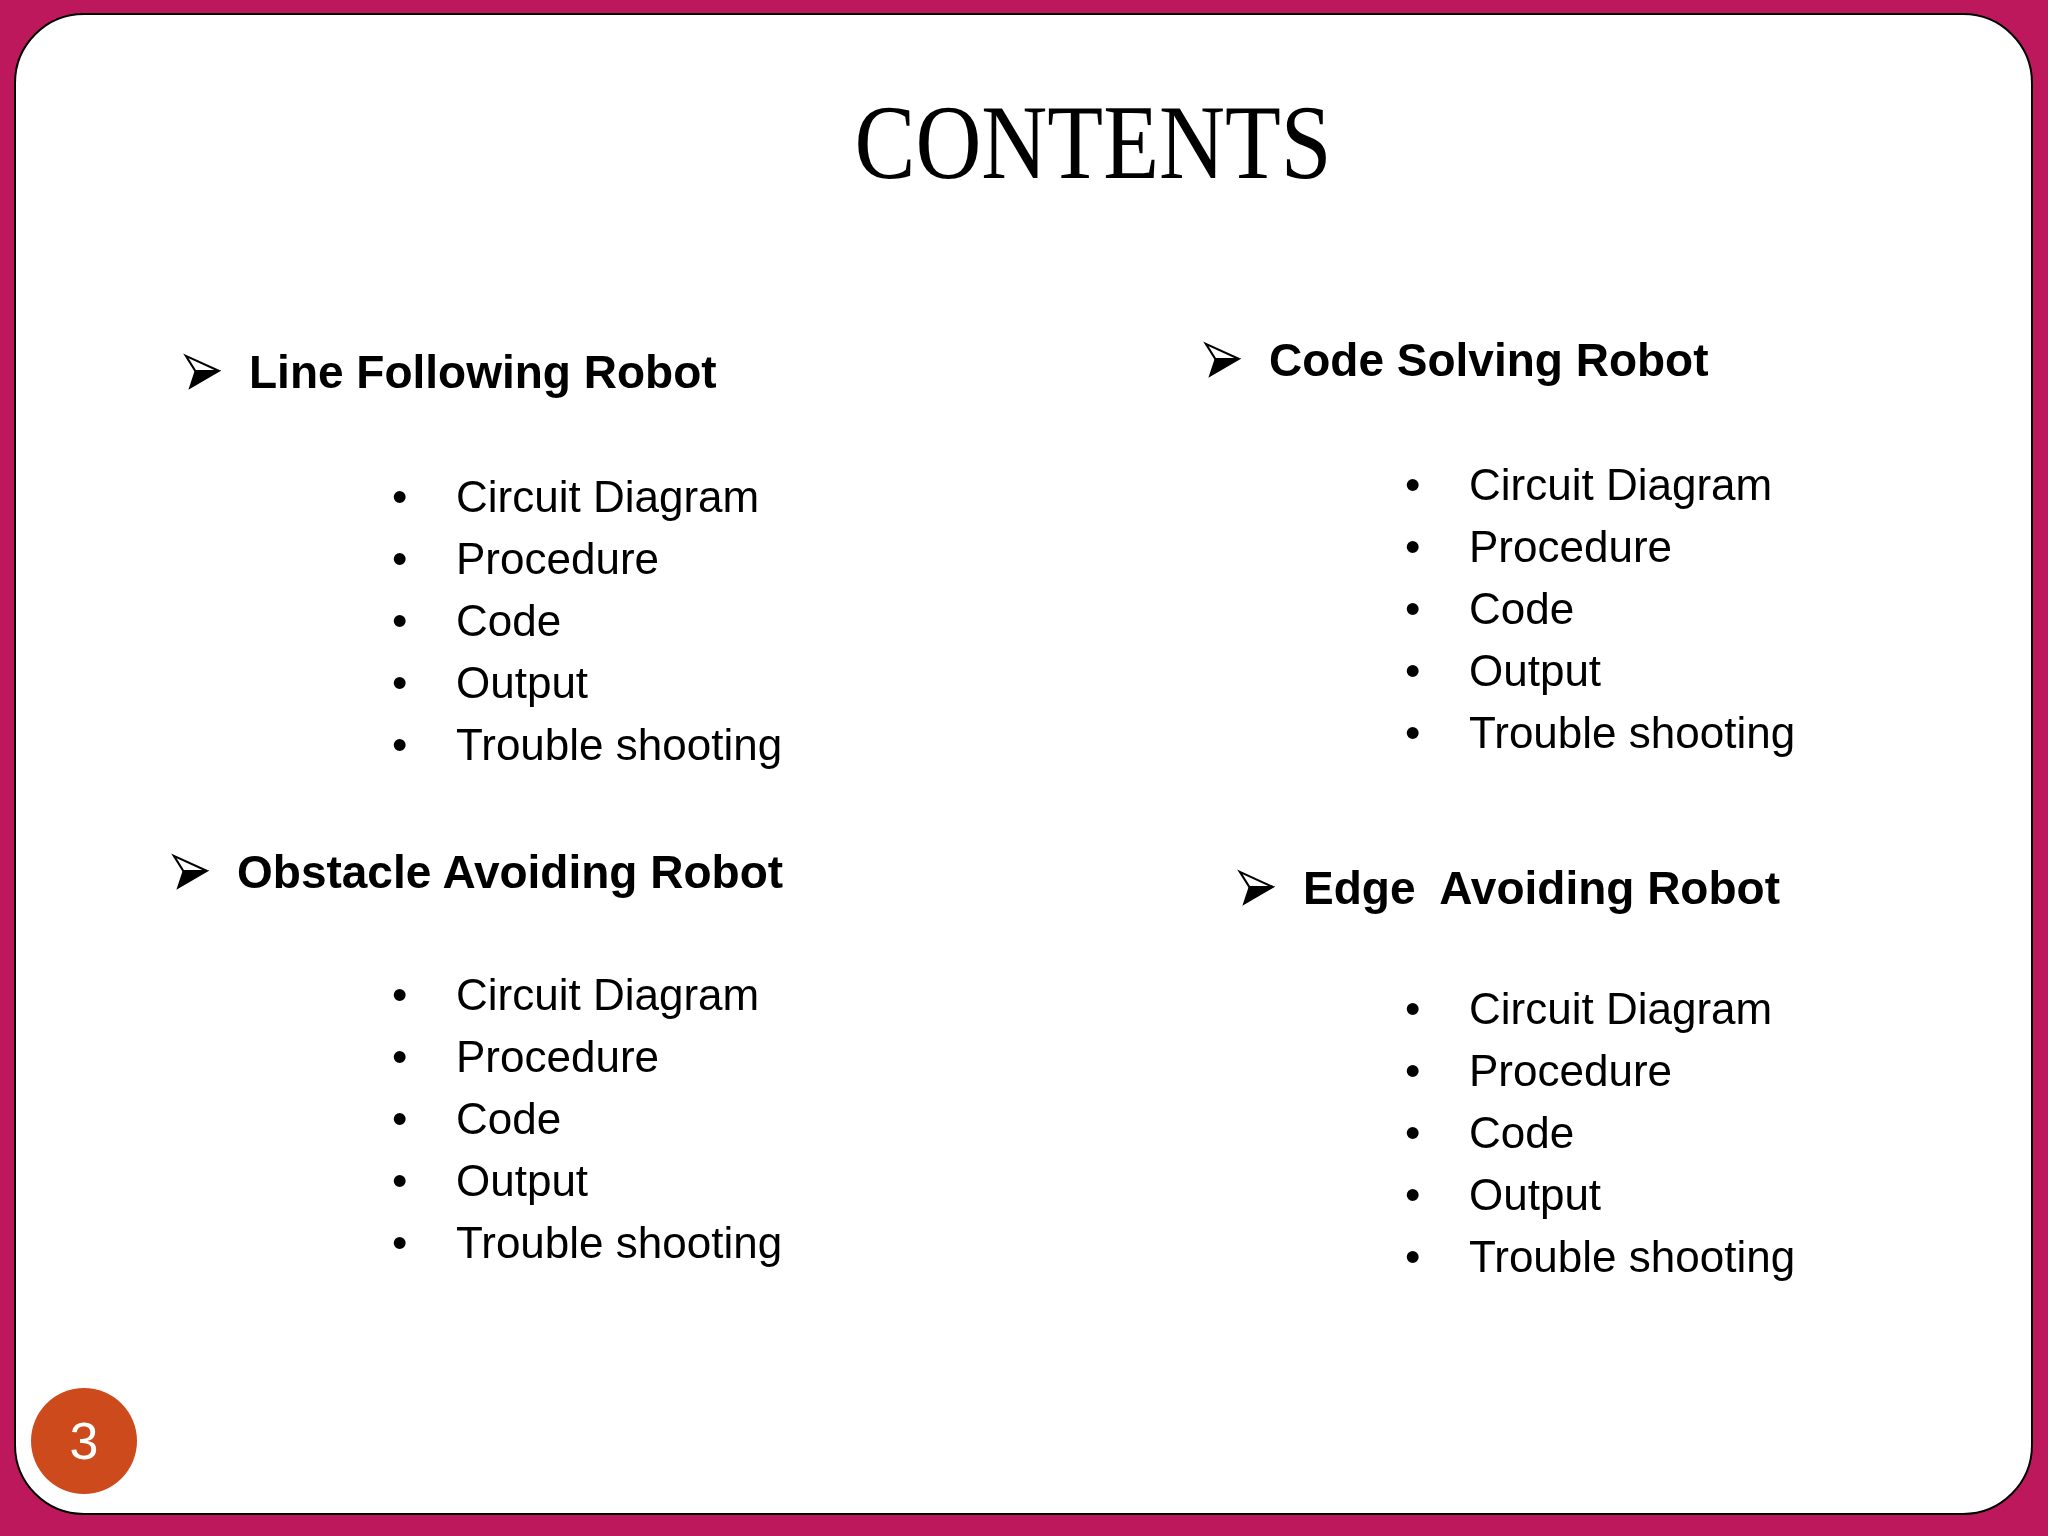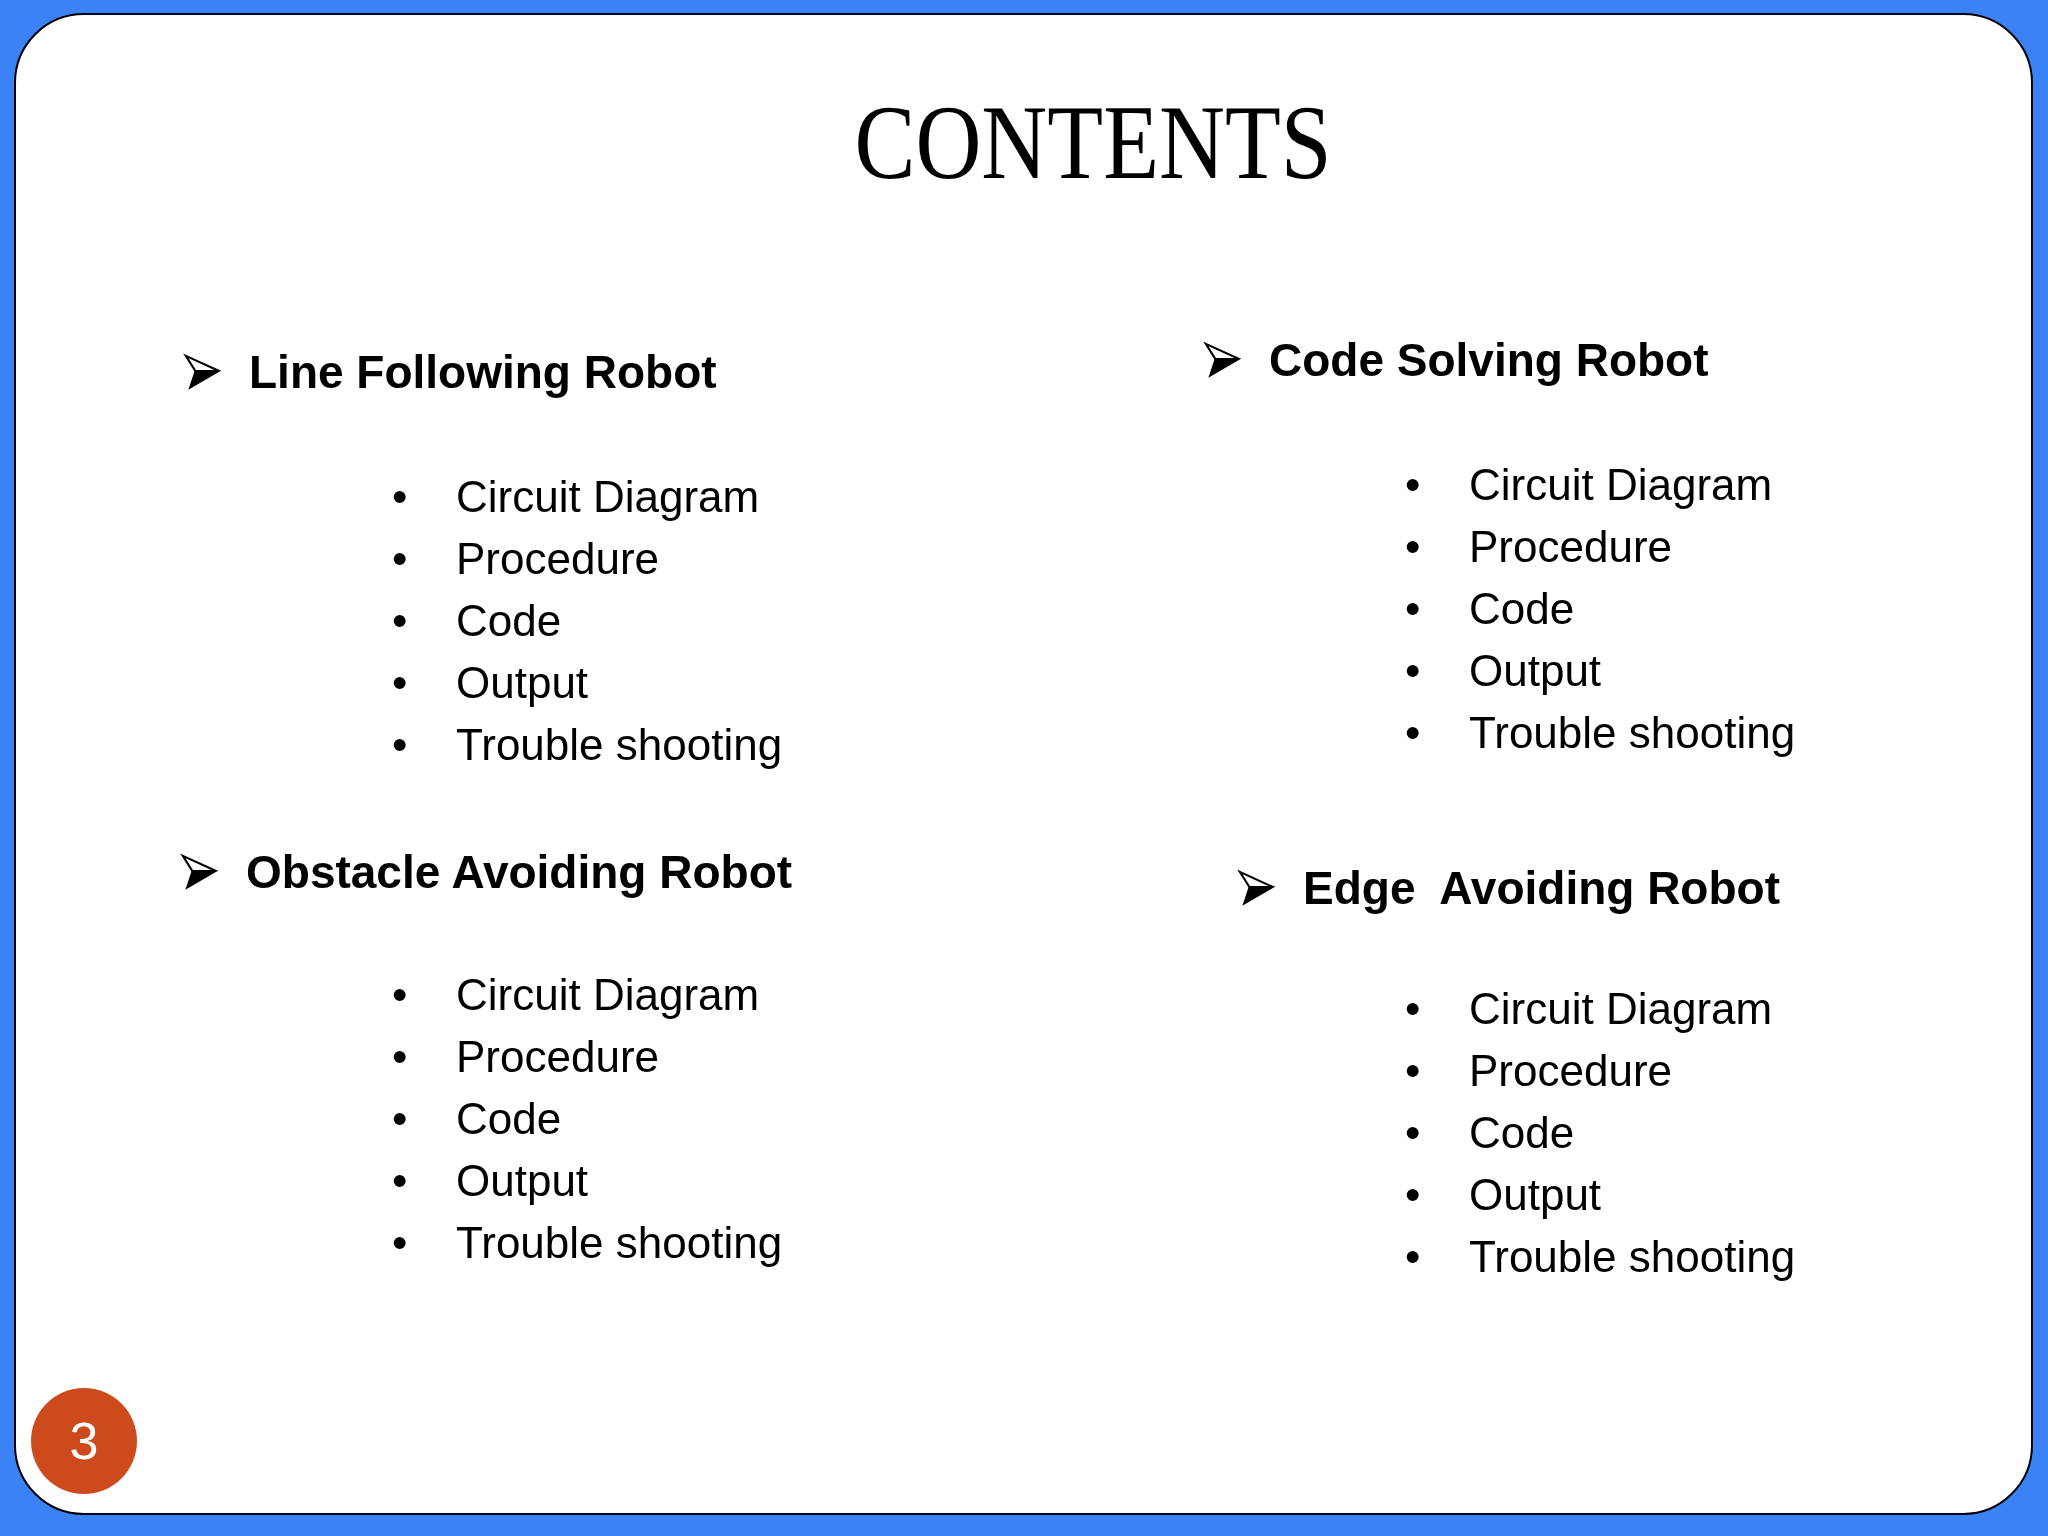--- a/index.html
+++ b/index.html
@@ -4,21 +4,21 @@
 <style>
   html, body {
     margin: 0;
     padding: 0;
     background: #ffffff;
   }
   .canvas {
     position: relative;
     width: 2048px;
     height: 1536px;
-    background: #3b82f6;
+    background: #be185d;
     overflow: hidden;
     font-family: "Liberation Sans", "DejaVu Sans", sans-serif;
     color: #000000;
     text-decoration: underline;
   }
   .frame {
     position: absolute;
     left: 14px;
     top: 13px;
     width: 2019px;
@@ -108,21 +108,21 @@
     <span>Line Following Robot</span>
   </div>
   <ul class="items" style="left:392px; top:466px;">
     <li><span class="dot">•</span><span>Circuit Diagram</span></li>
     <li><span class="dot">•</span><span>Procedure</span></li>
     <li><span class="dot">•</span><span>Code</span></li>
     <li><span class="dot">•</span><span>Output</span></li>
     <li><span class="dot">•</span><span>Trouble shooting</span></li>
   </ul>
 
-  <div class="heading" style="left:180px; top:844px;">
+  <div class="heading" style="left:171px; top:844px;">
     <svg class="arrow-bullet" viewBox="0 0 40 40">
       <polygon points="3,3 38,19 13,19" fill="#ffffff" stroke="#000000" stroke-width="2.2" stroke-linejoin="miter"></polygon>
       <polygon points="13,19 38,19 7,37" fill="#000000" stroke="#000000" stroke-width="1.5" stroke-linejoin="miter"></polygon>
     </svg>
     <span>Obstacle Avoiding Robot</span>
   </div>
   <ul class="items" style="left:392px; top:964px;">
     <li><span class="dot">•</span><span>Circuit Diagram</span></li>
     <li><span class="dot">•</span><span>Procedure</span></li>
     <li><span class="dot">•</span><span>Code</span></li>

